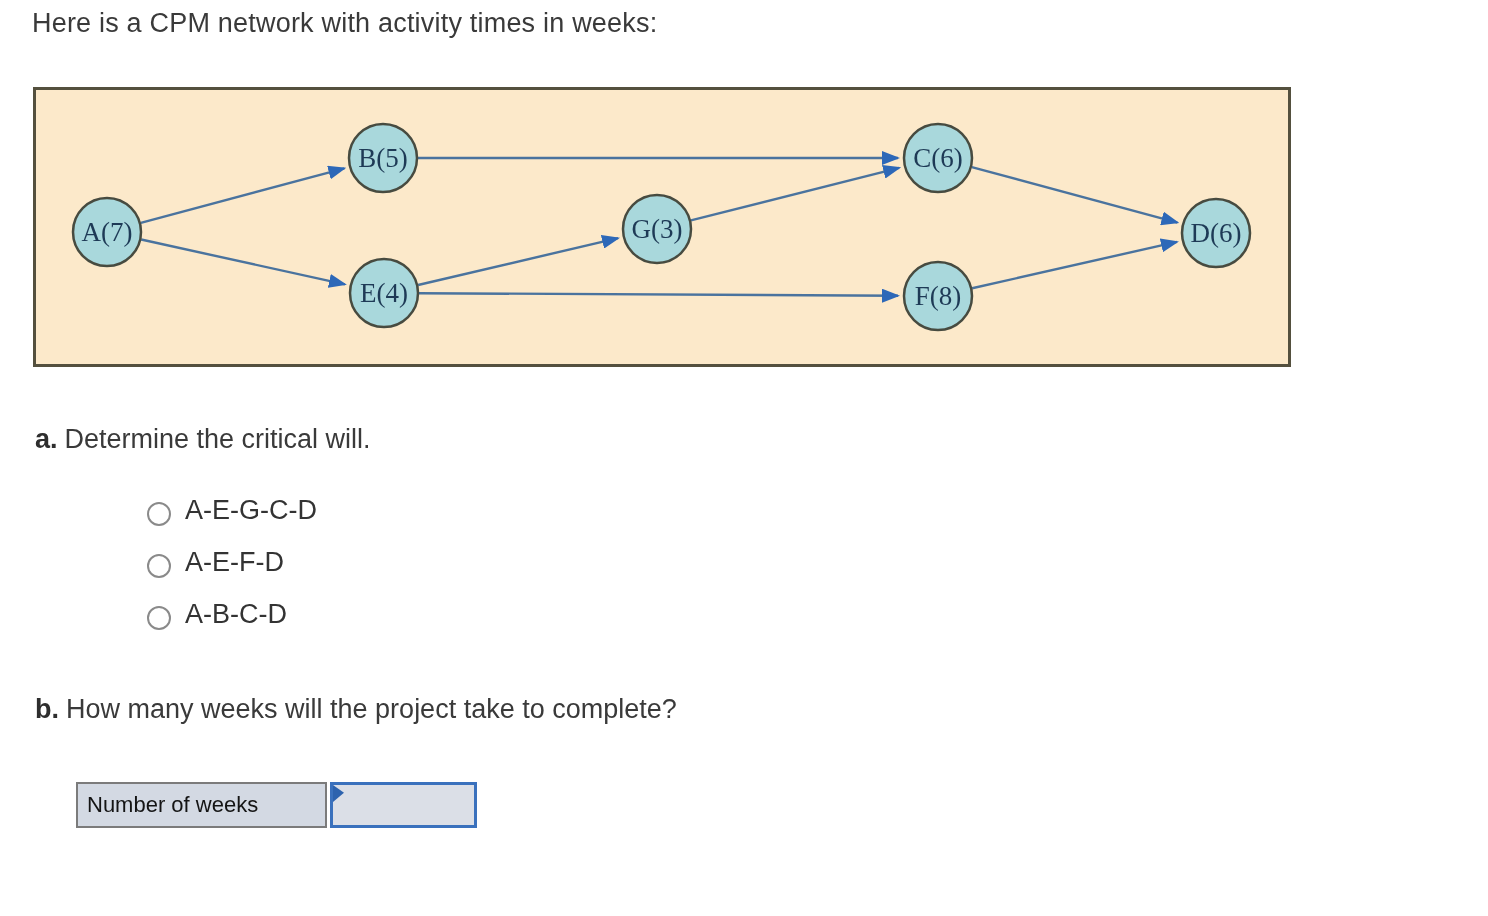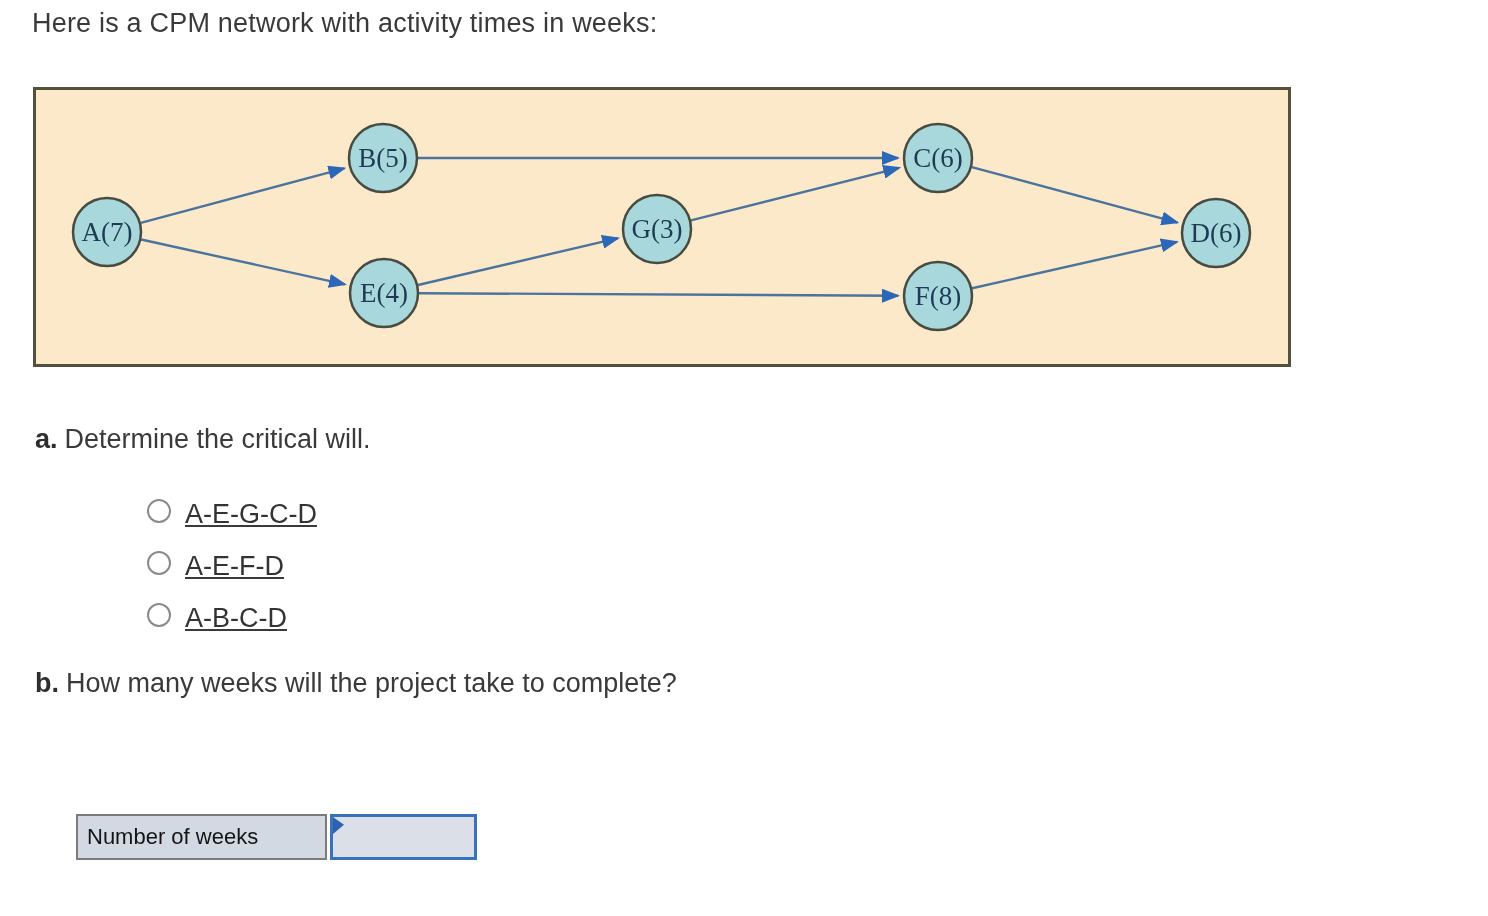--- a/index.html
+++ b/index.html
@@ -16,35 +16,34 @@
     position:absolute; left:33px; top:87px; width:1258px; height:280px;
     box-sizing:border-box; border:3px solid #54503e; background:#fce9ca;
   }
   .panel svg { display:block; width:1252px; height:274px; }
   .panel svg text {
     font-family:"Liberation Serif","DejaVu Serif",serif;
     font-size:27px;
   }
   .q { position:absolute; left:35px; font-size:27px; color:#3a3a3a; }
   .q-a { top:424px; }
-  .q-b { top:668px; }
+  .q-b { top:694px; }
   .q-letter { font-weight:bold; color:#2e2e2e; margin-right:7px; }
   .options { position:absolute; left:147px; top:499px; }
   .opt-row {
-    display:flex; align-items:flex-start; height:27px; margin-bottom:25px;
+    display:flex; align-items:flex-end; height:27px; margin-bottom:25px;
     cursor:pointer;
-    text-decoration:underline;
   }
   .radio {
     width:24px; height:24px; box-sizing:border-box;
     border:2px solid #8a8a8a; border-radius:50%; background:#ffffff;
     margin-right:14px; flex:none;
   }
   .opt-label { font-size:27px; color:#333333; }
-  .answer-row { position:absolute; left:76px; top:782px; display:flex;margin-top:32px; }
+  .answer-row { position:absolute; left:76px; top:782px; display:flex; }
   .answer-label {
     width:251px; height:46px; box-sizing:border-box;
     border:2px solid #7b7b7b; background:#d3d9e3;
     display:flex; align-items:center; padding-left:9px;
     font-size:22px; color:#141414; margin-right:3px;
   }
   .answer-input-wrap {
     position:relative; width:147px; height:46px; box-sizing:border-box;
     border:3px solid #3a71bd; background:#dbdfe7;
   }

